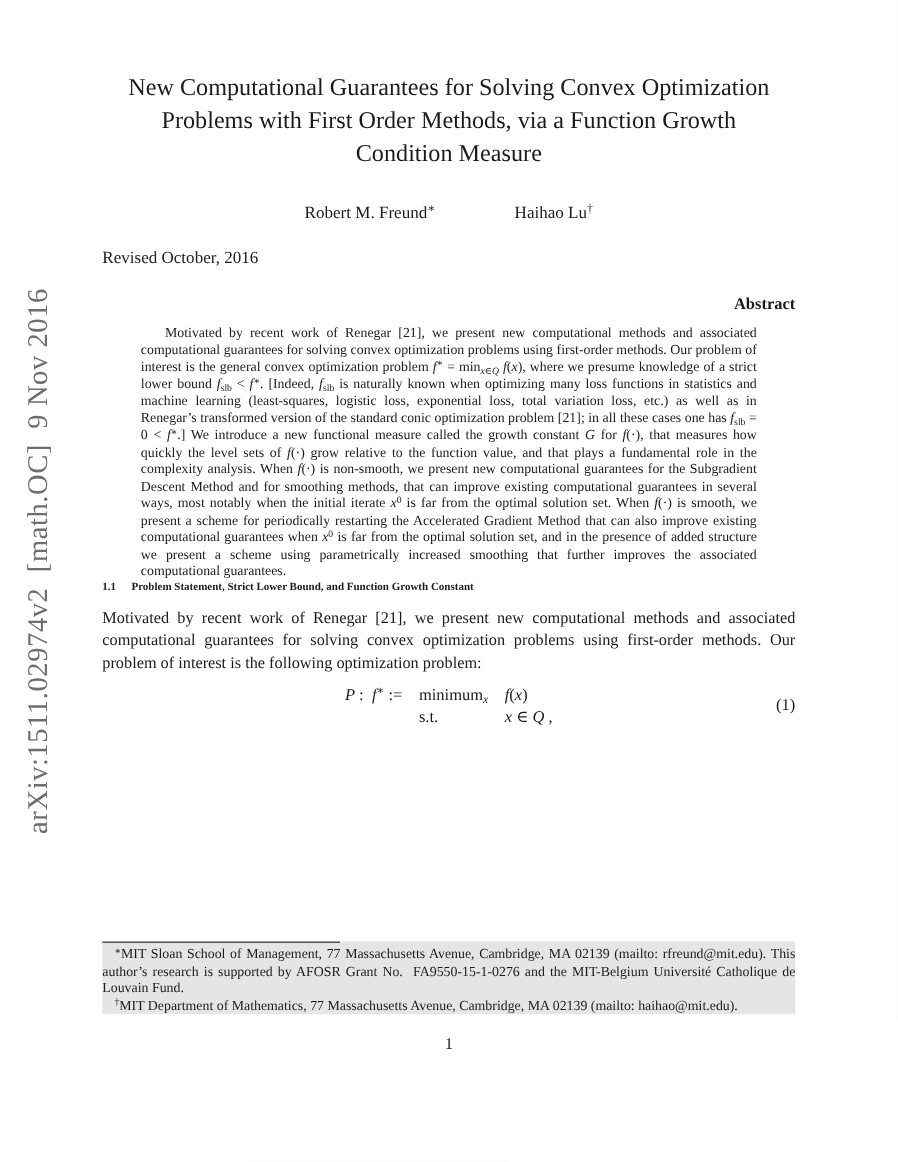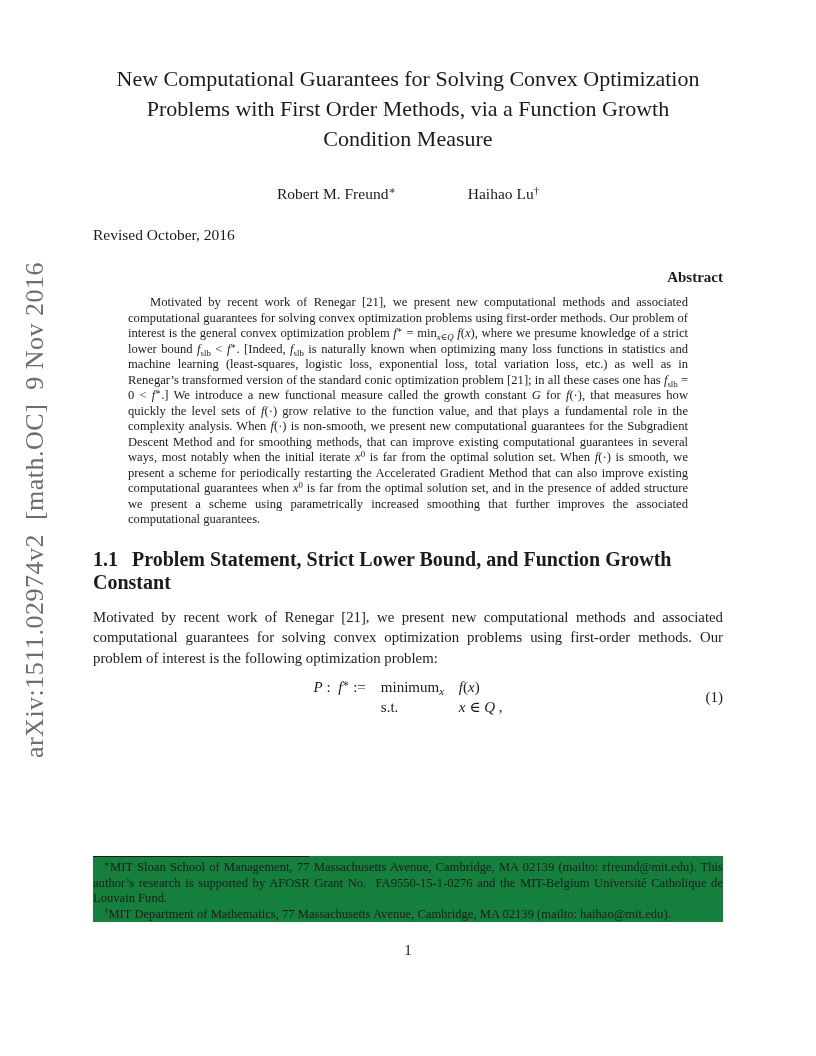--- a/index.html
+++ b/index.html
@@ -59,22 +59,21 @@
     text-align: justify;
     text-indent: 22px;
   }
   .sec1 {
     margin-top: 17px;
     font-size: 19px;
     font-weight: bold;
   }
   .sec1 .sec-num { margin-right: 20px; }
   .sec11 {
-    margin-top: 20px;
-    font-size: 20px;
+    font-size: 10px;
     font-weight: bold;
   }
   .sec11 .sec-num { margin-right: 14px; }
   .intro {
     margin-top: 13px;
     font-size: 14.8px;
     line-height: 20.5px;
     text-align: justify;
   }
   .equation-row {
@@ -97,21 +96,21 @@
   .eq-number {
     position: absolute;
     right: 0; top: 50%;
     transform: translateY(-50%);
   }
   .footer-block {
     position: absolute;
     left: 93px;
     width: 630px;
     top: 856px;
-    background: #15803d;
+    background: #e5e5e5;
   }
   .footnote-rule {
     width: 216px;
     border-top: 1.2px solid #1b1b1b;
   }
   .footnotes {
     margin-top: 3px;
     font-size: 12.6px;
     line-height: 15.6px;
     text-align: justify;

